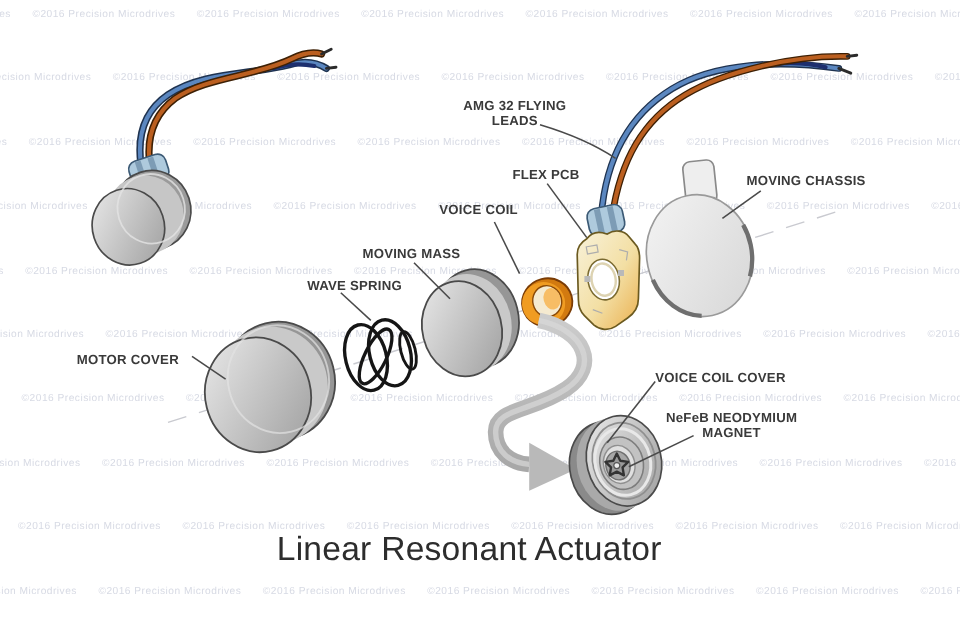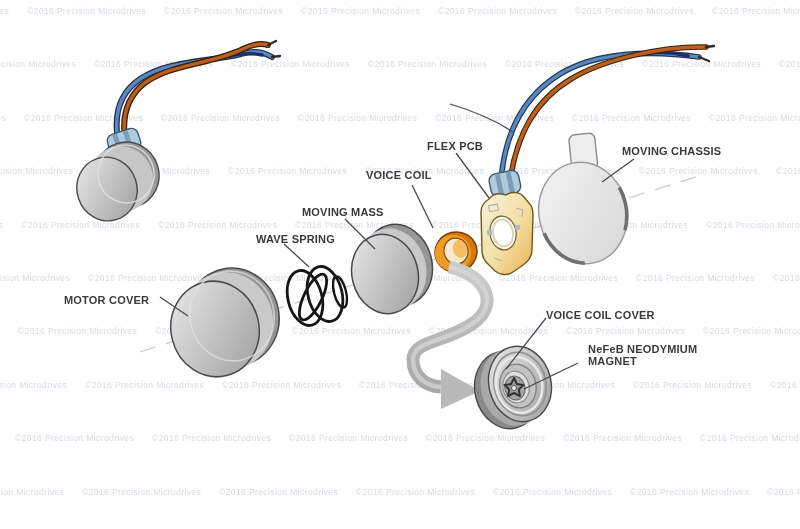--- a/index.html
+++ b/index.html
@@ -235,20 +235,25 @@
       <path d="M546,318 L506,369"></path>
       <path d="M578,363 L524,389"></path>
     </g>
   </svg>
 
   <div class="lbl" style="left:64px;top:284px;margin-top:10px;">MOTOR COVER</div>
   <div class="lbl" style="left:219px;top:233px;margin-left:37px;">WAVE SPRING</div>
   <div class="lbl" style="left:302px;top:206px;">MOVING MASS</div>
   <div class="lbl" style="left:366px;top:169px;">VOICE COIL</div>
   <div class="lbl" style="left:427px;top:140px;text-align:right;">FLEX PCB</div>
+  <div class="lbl center" style="left:382px;top:83px;width:94px;">
+    <span>AMG 32 FLYING</span><br>
+    <span>LEADS</span>
+  </div>
   <div class="lbl" style="left:622px;top:145px;">MOVING CHASSIS</div>
   <div class="lbl" style="left:546px;top:309px;">VOICE COIL COVER</div>
-  <div class="lbl" style="left:588px;top:343px;">
+  <div class="lbl" style="left:555px;top:343px;text-align:center;">
     <span>NeFeB NEODYMIUM</span><br>
     <span>MAGNET</span>
   </div>
 
+  <div class="title">Linear Resonant Actuator</div>
 </div>
 
 </body></html>

